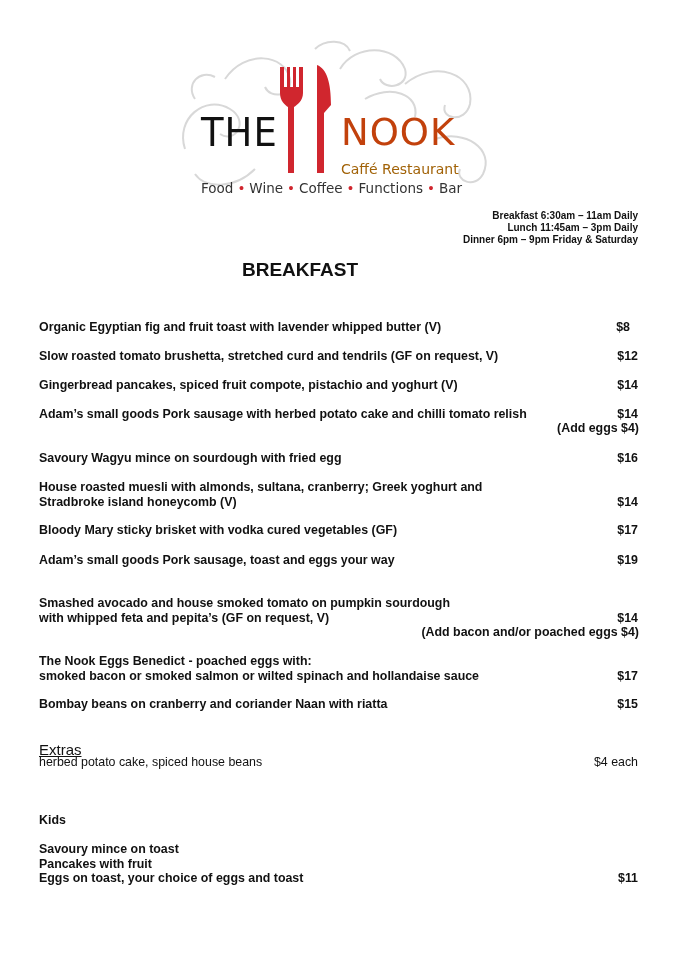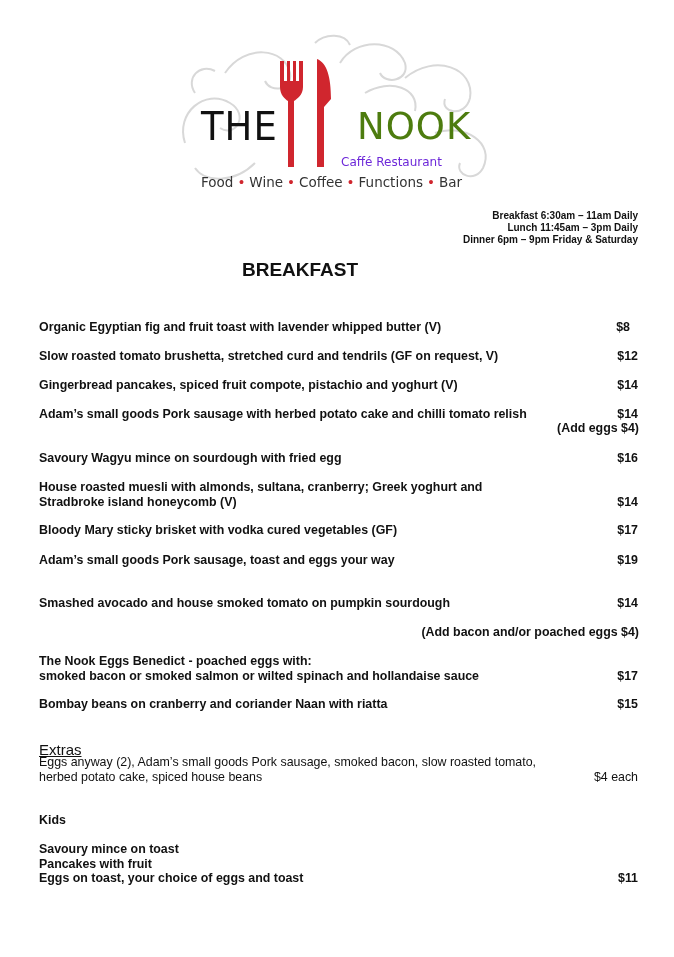--- a/index.html
+++ b/index.html
@@ -1,25 +1,25 @@
 <!DOCTYPE html>
 <html><head>
   <meta charset="utf-8">
   <style>
     * { margin: 0; padding: 0; box-sizing: border-box; }
     body {
       width: 674px; height: 957px; background: #ffffff; position: relative;
       font-family: "Liberation Sans", sans-serif; color: #111; overflow: hidden;
     }
-    .logo { position: absolute; left: 165px; top: 33px; width: 335px; height: 165px; text-align: right; }
+    .logo { position: absolute; left: 165px; top: 39px; width: 335px; height: 165px; text-align: right; }
     .logo-swirl { position: absolute; left: 0; top: 0; width: 335px; height: 165px; }
     .logo-the { position: absolute; left: 36px; top: 72px; font-size: 37px; letter-spacing: 1px; color: #111; font-family: "DejaVu Sans", sans-serif; font-weight: normal; transform: scaleY(1.05); }
-    .logo-nook { position: absolute; left: 176px; top: 72px; font-size: 37px; letter-spacing: 1px; color: #4d7c0f; font-family: "DejaVu Sans", sans-serif; font-weight: normal; margin-left: 16px; }
+    .logo-nook { position: absolute; left: 176px; top: 72px; font-size: 37px; letter-spacing: 1px; color: #c2410c; font-family: "DejaVu Sans", sans-serif; font-weight: normal; }
     .logo-utensils { position: absolute; left: 112px; top: 24px; width: 58px; height: 112px; }
-    .logo-sub { position: absolute; left: 176px; top: 122px; font-size: 12px; color: #6d28d9; font-family: "DejaVu Sans", sans-serif; }
+    .logo-sub { position: absolute; left: 176px; top: 122px; font-size: 14px; color: #a16207; font-family: "DejaVu Sans", sans-serif; }
     .logo-tagline { position: absolute; left: 36px; top: 141px; font-size: 13.5px; color: #333; font-family: "DejaVu Sans", sans-serif; white-space: nowrap; }
     .logo-tagline .dot { color: #d0262e; padding: 0 4px; }
     .hours { position: absolute; right: 36px; top: 210px; text-align: right; font-size: 10px; font-weight: bold; line-height: 12px; }
     .title { position: absolute; left: 0; width: 600px; top: 259px; text-align: center; font-size: 19px; font-weight: bold; }
     .item { position: absolute; left: 39px; width: 599px; font-size: 12.4px; font-weight: bold; line-height: 14.5px; }
     .item .price { position: absolute; right: 0; bottom: 0; }
     .item .price.p8 { right: 8px; }
     .addon { position: absolute; right: 35px; font-size: 12.4px; font-weight: bold; }
     .extras-hdr { position: absolute; left: 39px; top: 741px; font-size: 15px; text-decoration: underline; }
     .extras { position: absolute; left: 39px; width: 599px; top: 755px; font-size: 12.4px; line-height: 14.5px; }
@@ -97,37 +97,37 @@
 <div class="item" style="top:523px">
   <div>Bloody Mary sticky brisket with vodka cured vegetables (GF)</div>
   <span class="price">$17</span>
 </div>
 <div class="item" style="top:553px">
   <div>Adam’s small goods Pork sausage, toast and eggs your way</div>
   <span class="price">$19</span>
 </div>
 <div class="item" style="top:596px">
   <div>Smashed avocado and house smoked tomato on pumpkin sourdough</div>
+  <div>with whipped feta and pepita’s (GF on request, V)</div>
   <span class="price">$14</span>
 </div>
 <div class="addon" style="top:625px">(Add bacon and/or poached eggs $4)</div>
 
 <div class="item" style="top:654px">
   <div>The Nook Eggs Benedict -  poached eggs with:</div>
   <div>smoked bacon or smoked salmon or wilted spinach and hollandaise sauce</div>
   <span class="price">$17</span>
 </div>
 <div class="item" style="top:697px">
   <div>Bombay beans on cranberry and coriander Naan with riatta</div>
   <span class="price">$15</span>
 </div>
 
 <div class="extras-hdr">Extras</div>
 <div class="extras">
-  <div>Eggs anyway (2), Adam’s small goods Pork sausage, smoked bacon, slow roasted tomato,</div>
   <div>herbed potato cake, spiced house beans</div>
   <span class="price">$4 each</span>
 </div>
 
 <div class="kids-hdr">Kids</div>
 <div class="kids">
   <div>Savoury mince on toast</div>
   <div>Pancakes with fruit</div>
   <div>Eggs on toast, your choice of eggs and toast</div>
   <span class="price">$11</span>

